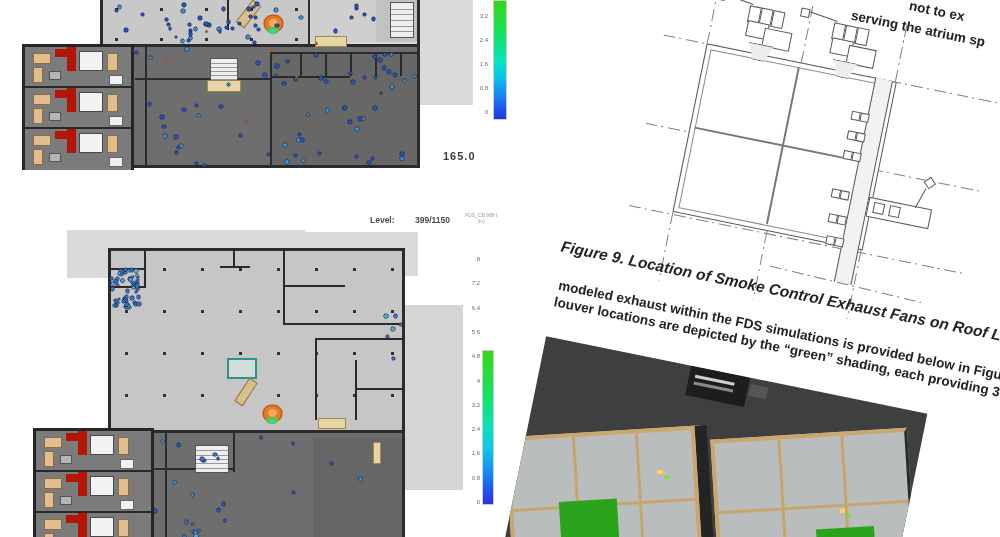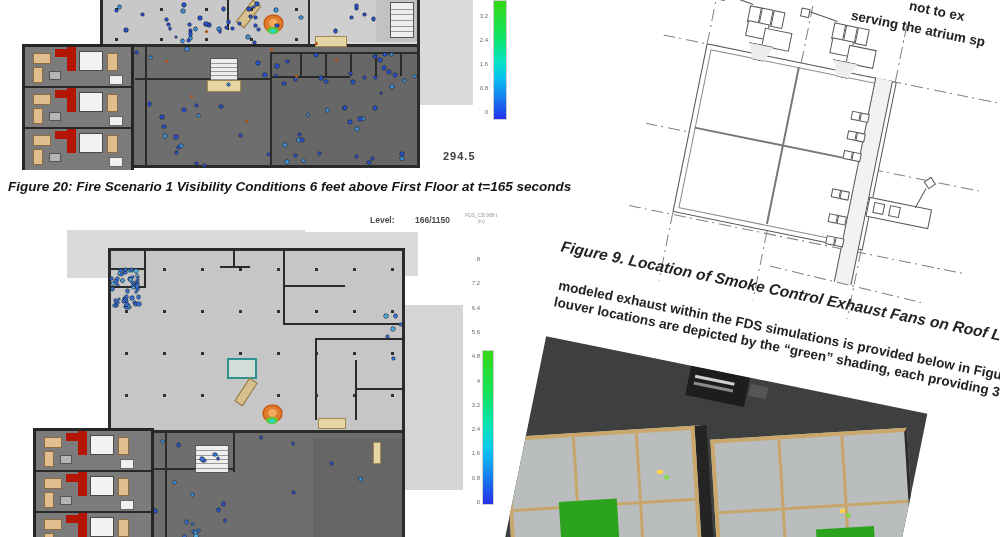--- a/index.html
+++ b/index.html
@@ -17,21 +17,21 @@
   .timelbl{position:absolute;font-size:11px;letter-spacing:1px;color:#3f3f3f;font-weight:bold;}
 </style>
 </head>
 <body>
 
 <div class="screen">
 
   <div class="abs" style="left:0;top:0;width:540px;height:537px;">
 
     <div class="plan" id="plan1" style="left:15px;top:0;width:492px;height:170px;">
-      <div class="timelbl" style="left:428px;top:150px;">294.5</div>
+      <div class="timelbl" style="left:428px;top:150px;">165.0</div>
       <div id="cb1" class="abs" style="left: 478px; top: 0px; width: 12px; height: 118px; background: linear-gradient(rgb(53, 215, 20) 0%, rgb(17, 228, 99) 30%, rgb(6, 226, 196) 52%, rgb(12, 194, 239) 65%, rgb(23, 135, 242) 80%, rgb(35, 48, 234) 100%); border: 1px solid rgb(207, 207, 207);"></div>
       <div id="cb1-ticks"></div>
     <div style="position: absolute; left: 285px; top: 0px; width: 173px; height: 105px; background: rgb(218, 218, 218);"></div>
         <div style="position: absolute; left: 85px; top: 0px; width: 210px; height: 46px; background: rgb(200, 200, 200);"></div>
         <div style="position: absolute; left: 293px; top: 0px; width: 68px; height: 42px; background: rgb(207, 207, 207);"></div>
         <div style="position: absolute; left: 361px; top: 0px; width: 44px; height: 42px; background: rgb(194, 194, 194);"></div>
         <div style="position: absolute; left: 85px; top: 44px; width: 320px; height: 124px; background: rgb(110, 110, 110);"></div>
         <div style="position: absolute; left: 255px; top: 52px; width: 150px; height: 113px; background: rgb(103, 103, 103);"></div>
         <div style="position: absolute; left: 85px; top: 0px; width: 3px; height: 168px; background: rgb(43, 43, 43);"></div>
         <div style="position: absolute; left: 402px; top: 0px; width: 3px; height: 168px; background: rgb(43, 43, 43);"></div>
@@ -237,25 +237,24 @@
           <div style="position: absolute; left: 82px; top: 88px; width: 9px; height: 16px; background: rgb(226, 189, 142); border: 1px solid rgb(140, 106, 66);"></div>
           <div style="position: absolute; left: 84px; top: 110px; width: 12px; height: 8px; background: rgb(240, 240, 240); border: 1px solid rgb(102, 102, 102);"></div>
         </div>
         <div class="tick" style="left: 443px; top: 13px;">3.2</div>
         <div class="tick" style="left: 443px; top: 37px;">2.4</div>
         <div class="tick" style="left: 443px; top: 61px;">1.6</div>
         <div class="tick" style="left: 443px; top: 85px;">0.8</div>
         <div class="tick" style="left: 443px; top: 109px;">0</div>
       </div>
 
-    <div class="abs cap" style="left:8px;top:179px;font-size:13.5px;">Figure 20: Fire Scenario 1 Visibility Conditions 6 feet above First Floor at t=165 seconds</div>
 
     <div class="plan" id="plan2" style="left:15px;top:210px;width:492px;height:327px;">
       <div class="hdr" style="left:355px;top:5px;">Level:</div>
-      <div class="hdr" style="left:400px;top:5px;">166/1150</div>
+      <div class="hdr" style="left:400px;top:5px;">399/1150</div>
       <div class="slicelbl" style="left:450px;top:2px;">
         <span>FDS_CB 988 t</span><br>
         <span>(m)</span>
       </div>
       <div id="cb2" class="abs" style="left: 467px; top: 140px; width: 10px; height: 153px; background: linear-gradient(rgb(53, 215, 20) 0%, rgb(17, 228, 99) 30%, rgb(6, 226, 196) 52%, rgb(12, 194, 239) 65%, rgb(23, 135, 242) 80%, rgb(35, 48, 234) 100%); border: 1px solid rgb(207, 207, 207);"></div>
       <div id="cb2-ticks"></div>
     <div style="position: absolute; left: 52px; top: 20px; width: 238px; height: 48px; background: rgb(218, 218, 218);"></div>
         <div style="position: absolute; left: 278px; top: 22px; width: 125px; height: 44px; background: rgb(218, 218, 218);"></div>
         <div style="position: absolute; left: 390px; top: 95px; width: 58px; height: 185px; background: rgb(214, 214, 214);"></div>
         <div style="position: absolute; left: 93px; top: 38px; width: 297px; height: 185px; background: rgb(198, 198, 198);"></div>

